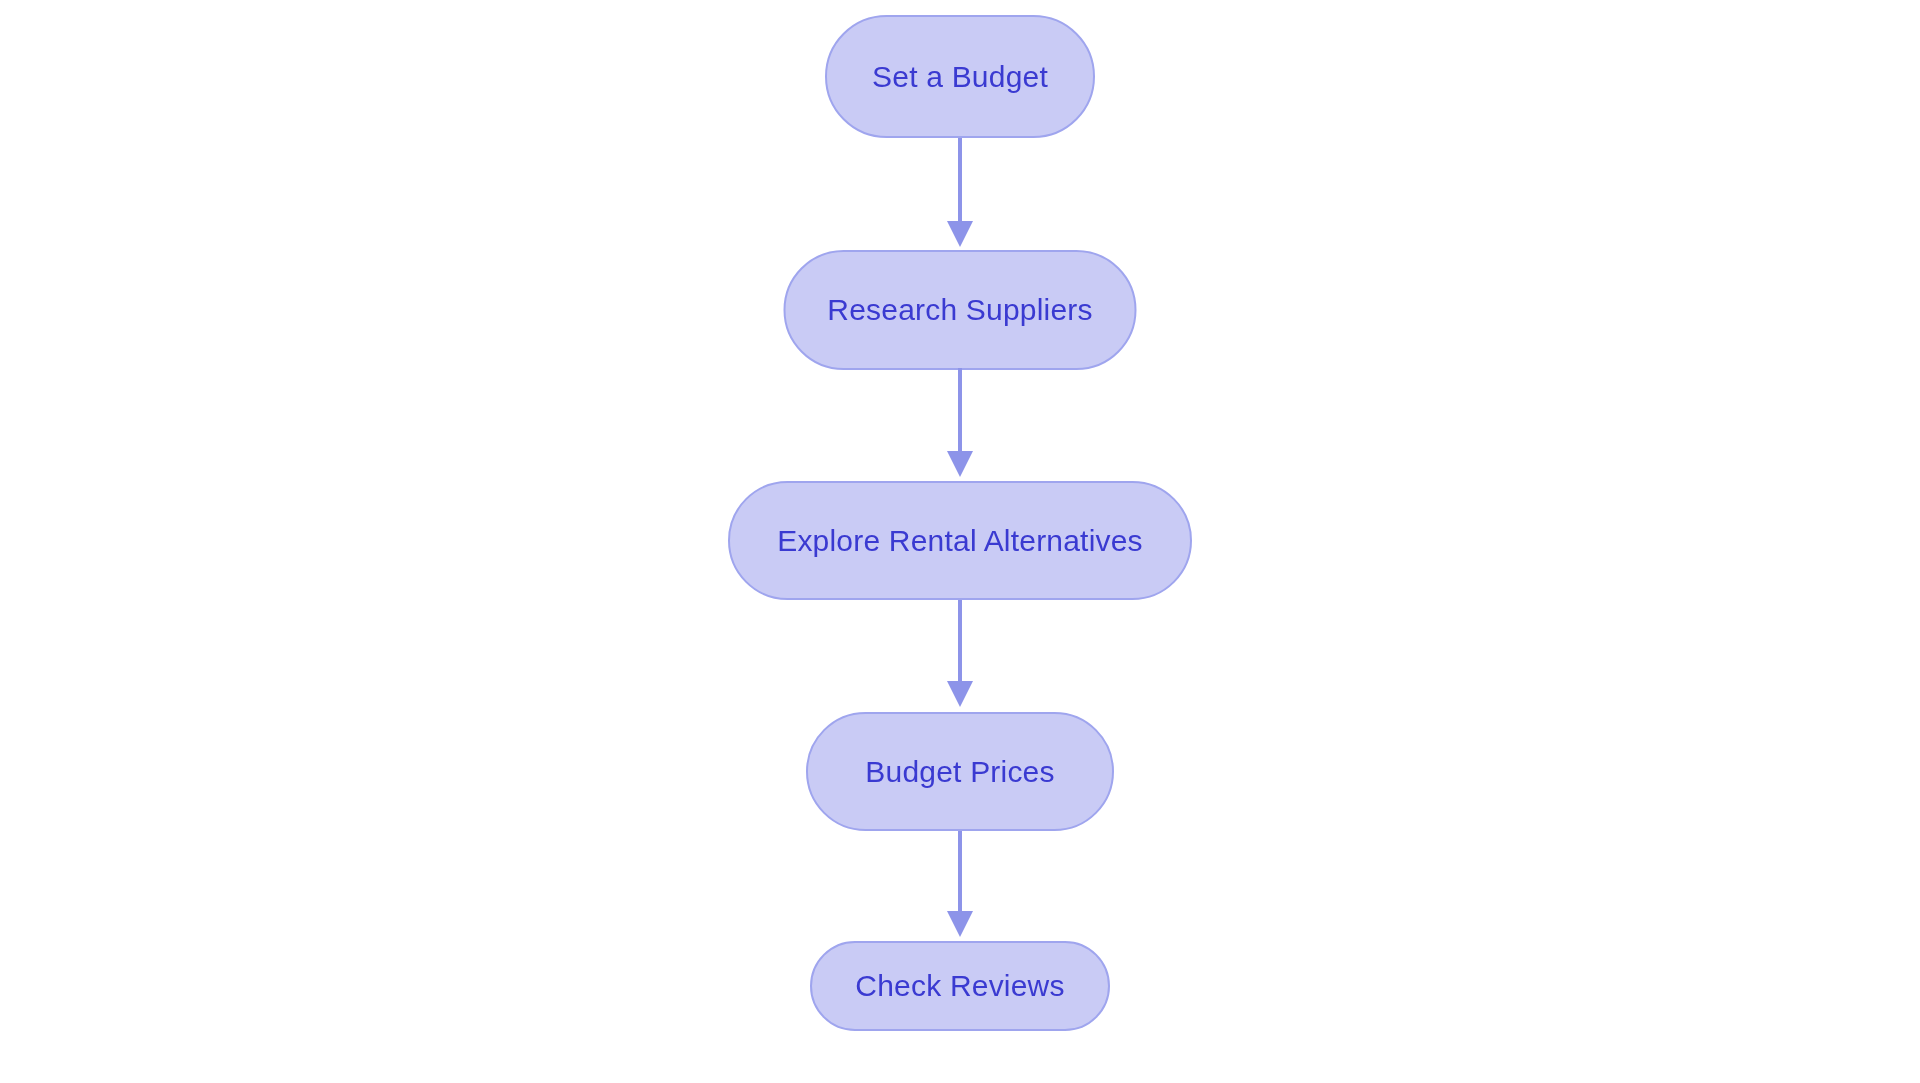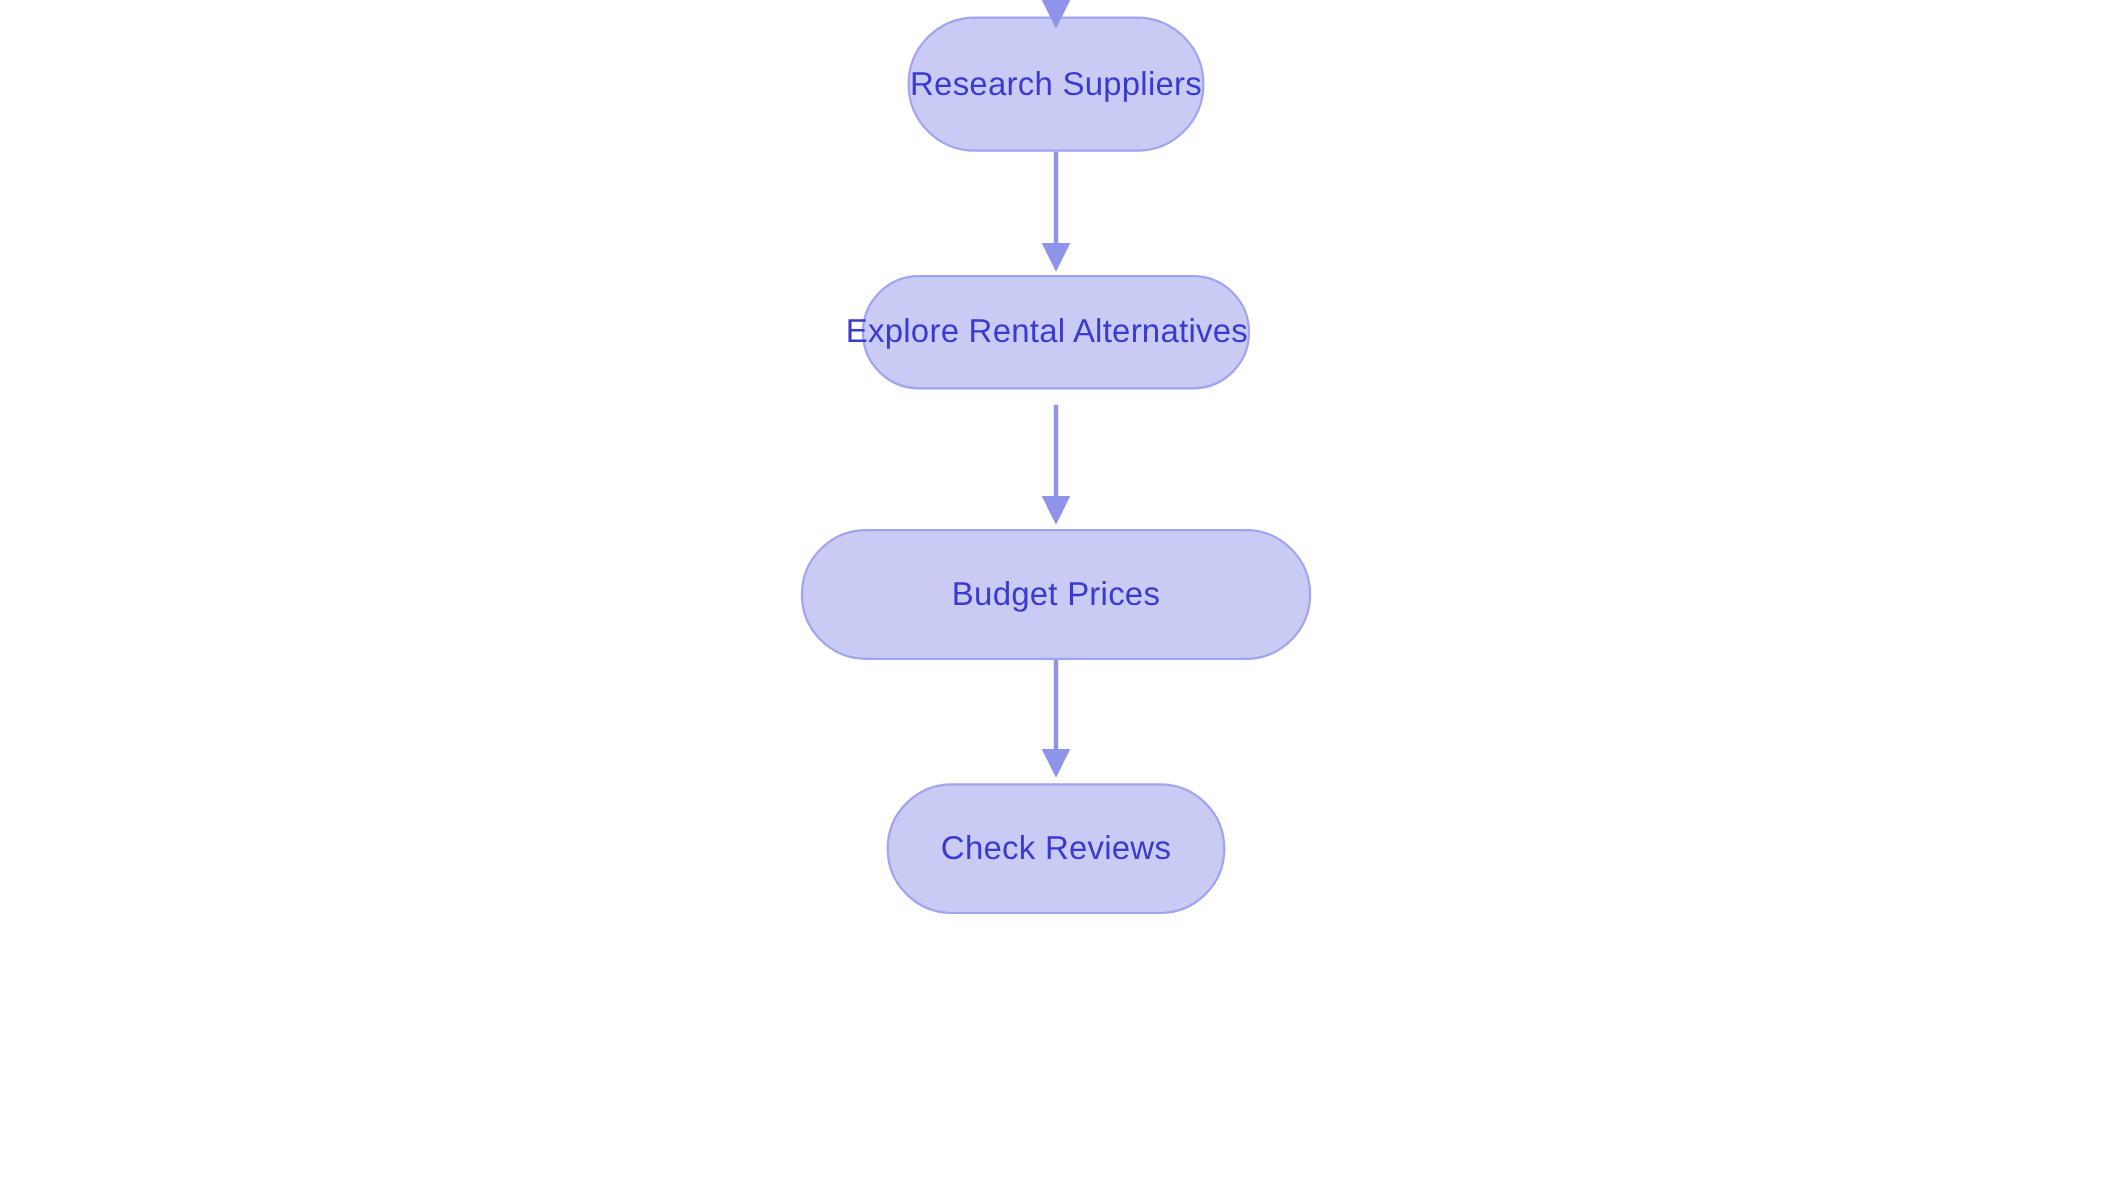--- a/index.html
+++ b/index.html
@@ -30,21 +30,21 @@
     border-radius:62px;
     display:flex;
     align-items:center;
     justify-content:center;
     color:var(--node-text);
     font-size:30px;
     letter-spacing:0.2px;
     white-space:nowrap;
   }
   .flow-node:nth-of-type(1){top:15px; width:270px;height:123px;}
-  .flow-node:nth-of-type(2){top:250px;width:353px;height:104px;justify-content:flex-end;}
+  .flow-node:nth-of-type(2){top:250px;width:353px;height:120px;}
   .flow-node:nth-of-type(3){top:481px;width:464px;height:119px;}
   .flow-node:nth-of-type(4){top:712px;width:308px;height:119px;}
   .flow-node:nth-of-type(5){top:941px;width:300px;height:90px;}
 
   .flow-arrow{
     position:absolute;
     left:50%;
     transform:translateX(-50%);
     width:4px;
     background:var(--arrow);
@@ -63,20 +63,23 @@
   .flow-arrow:nth-of-type(6){top:138px;height:83px;}
   .flow-arrow:nth-of-type(7){top:368px;height:83px;}
   .flow-arrow:nth-of-type(8){top:600px;height:81px;}
   .flow-arrow:nth-of-type(9){top:831px;height:80px;}
 </style>
 </head>
 <body>
 
 <div class="canvas">
 
+  <div class="flow-node">
+    <span>Set a Budget</span>
+  </div>
 
   <div class="flow-node">
     <span>Research Suppliers</span>
   </div>
 
   <div class="flow-node">
     <span>Explore Rental Alternatives</span>
   </div>
 
   <div class="flow-node">

